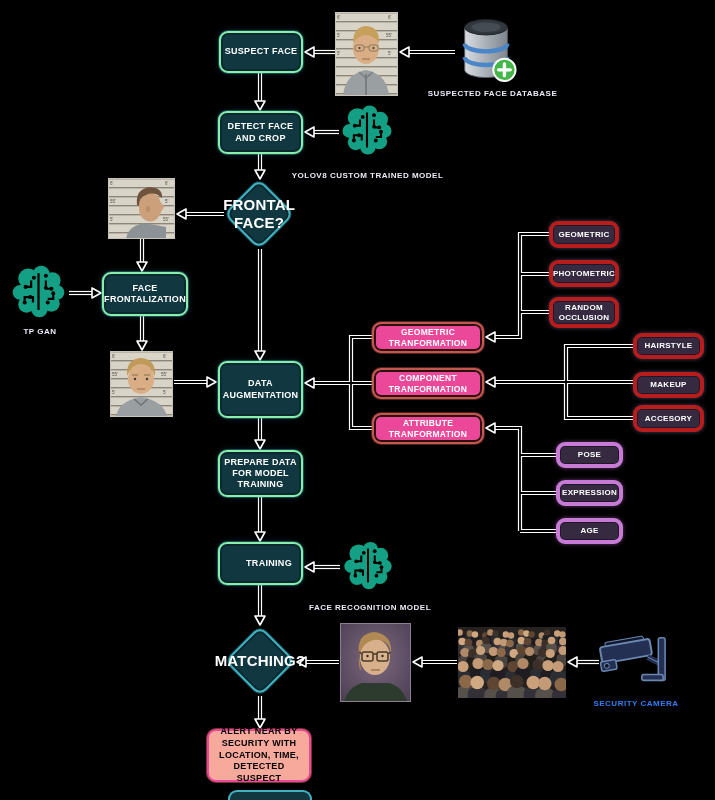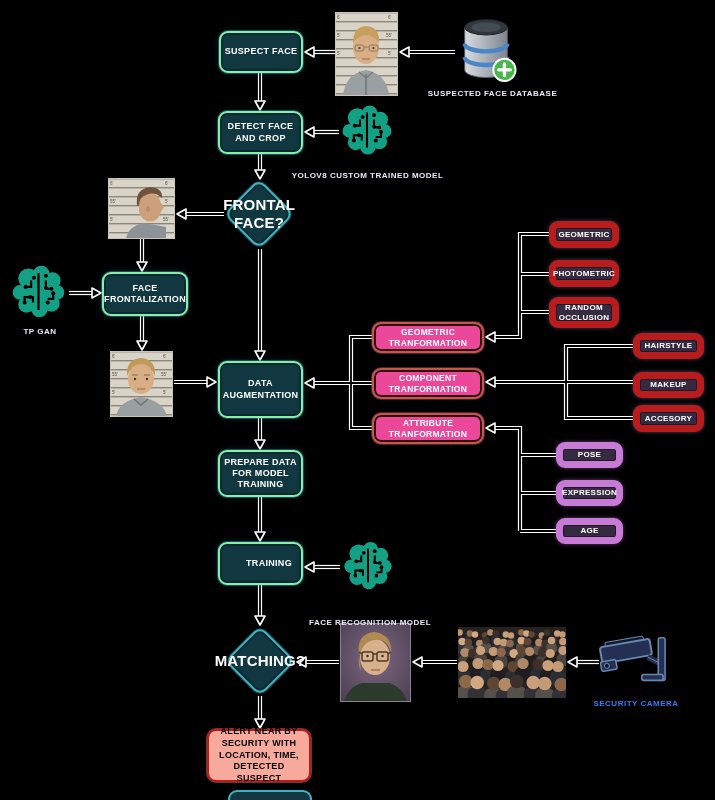--- a/index.html
+++ b/index.html
@@ -14,26 +14,26 @@
   }
   .teal{
     background:#113841;border:2px solid #86efac;
     box-shadow:inset 0 0 0 2px #0b2a30,0 0 0 1px rgba(65,177,194,.35),0 0 6px rgba(65,177,194,.25);
   }
   .red{
     background:#ec4899;border:2px solid #c4574e;font-size:8.5px;
     box-shadow:inset 0 0 0 2px #2e100e,0 0 0 1px rgba(196,87,78,.4);
   }
   .purple{
-    background:#352a40;border:7px solid #b91c1c;font-size:8px;
+    background:#352a40;border:4px solid #b91c1c;font-size:8px;
     box-shadow:inset 0 0 0 1px #201729,0 0 4px rgba(167,143,199,.45);
   }
   .pink{border-color:#c77ad6;box-shadow:inset 0 0 0 1px #201729,0 0 4px rgba(199,122,214,.5);}
   .alert{
-    background:#f7a99b;border:2px solid #b91c1c;color:#000;font-size:9px;line-height:1.3;
+    background:#f7a99b;border:2px solid #ec4899;color:#000;font-size:9px;line-height:1.3;
     box-shadow:0 0 0 1px rgba(255,120,100,.45);
   }
   .diamond{position:absolute;width:70px;height:70px;}
   .diamond .shape{
     position:absolute;left:50%;top:50%;width:50px;height:50px;
     transform:translate(-50%,-50%) rotate(45deg);
     background:#113841;border:2px solid #41b1c2;border-radius:9px;box-sizing:border-box;
     box-shadow:inset 0 0 0 2px #0b2a30,0 0 0 1px rgba(65,177,194,.35);
   }
   .diamond .dlabel{
@@ -500,16 +500,16 @@
   <svg class="icon" style="left:341px;top:537px;" width="54" height="57">
       <use href="#brain-sym" width="54" height="57"></use>
     </svg>
   <svg class="icon" style="left:598px;top:628px;" width="76" height="64">
       <use href="#cam-sym" width="76" height="64"></use>
     </svg>
 
   <div class="icon-label" style="left:400px;top:89px;width:185px;">SUSPECTED FACE DATABASE</div>
   <div class="icon-label" style="left:280px;top:171px;width:175px;">YOLOV8 CUSTOM TRAINED MODEL</div>
   <div class="icon-label" style="left:8px;top:327px;width:64px;">TP GAN</div>
-  <div class="icon-label" style="left:295px;top:618px;width:150px;">FACE RECOGNITION MODEL</div>
+  <div class="icon-label" style="left:295px;top:603px;width:150px;">FACE RECOGNITION MODEL</div>
   <div class="icon-label cam-label" style="left:588px;top:699px;width:96px;">SECURITY CAMERA</div>
 
 </div>
 
 </body></html>

